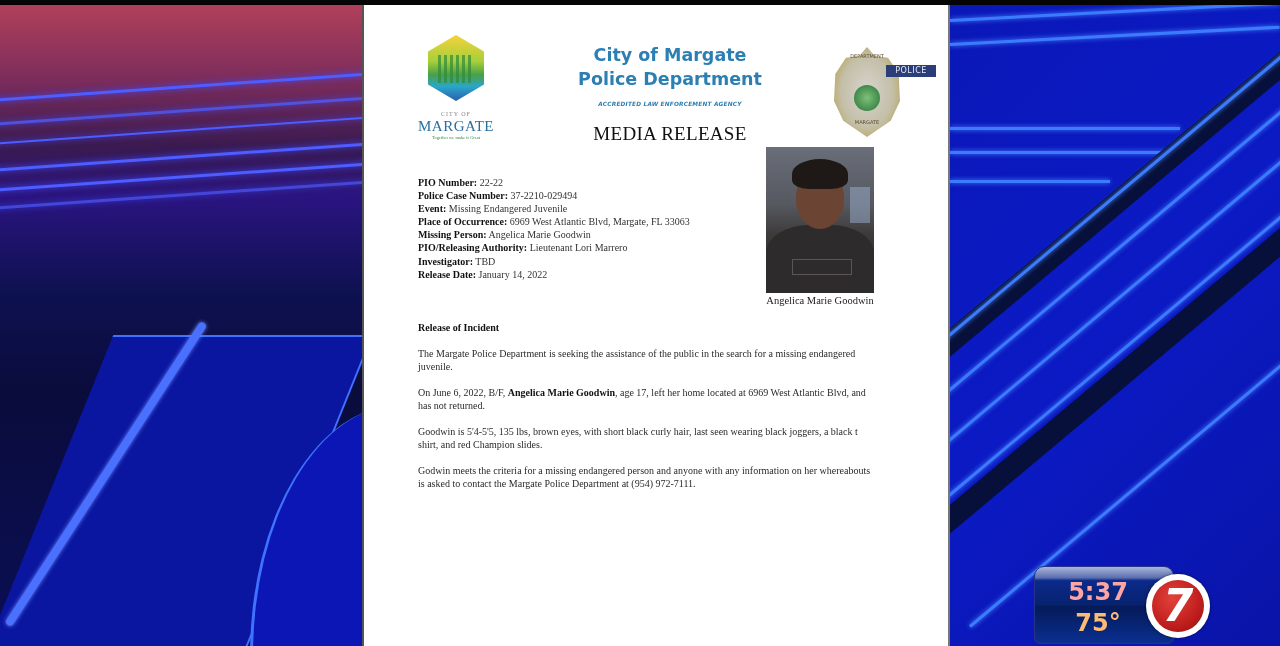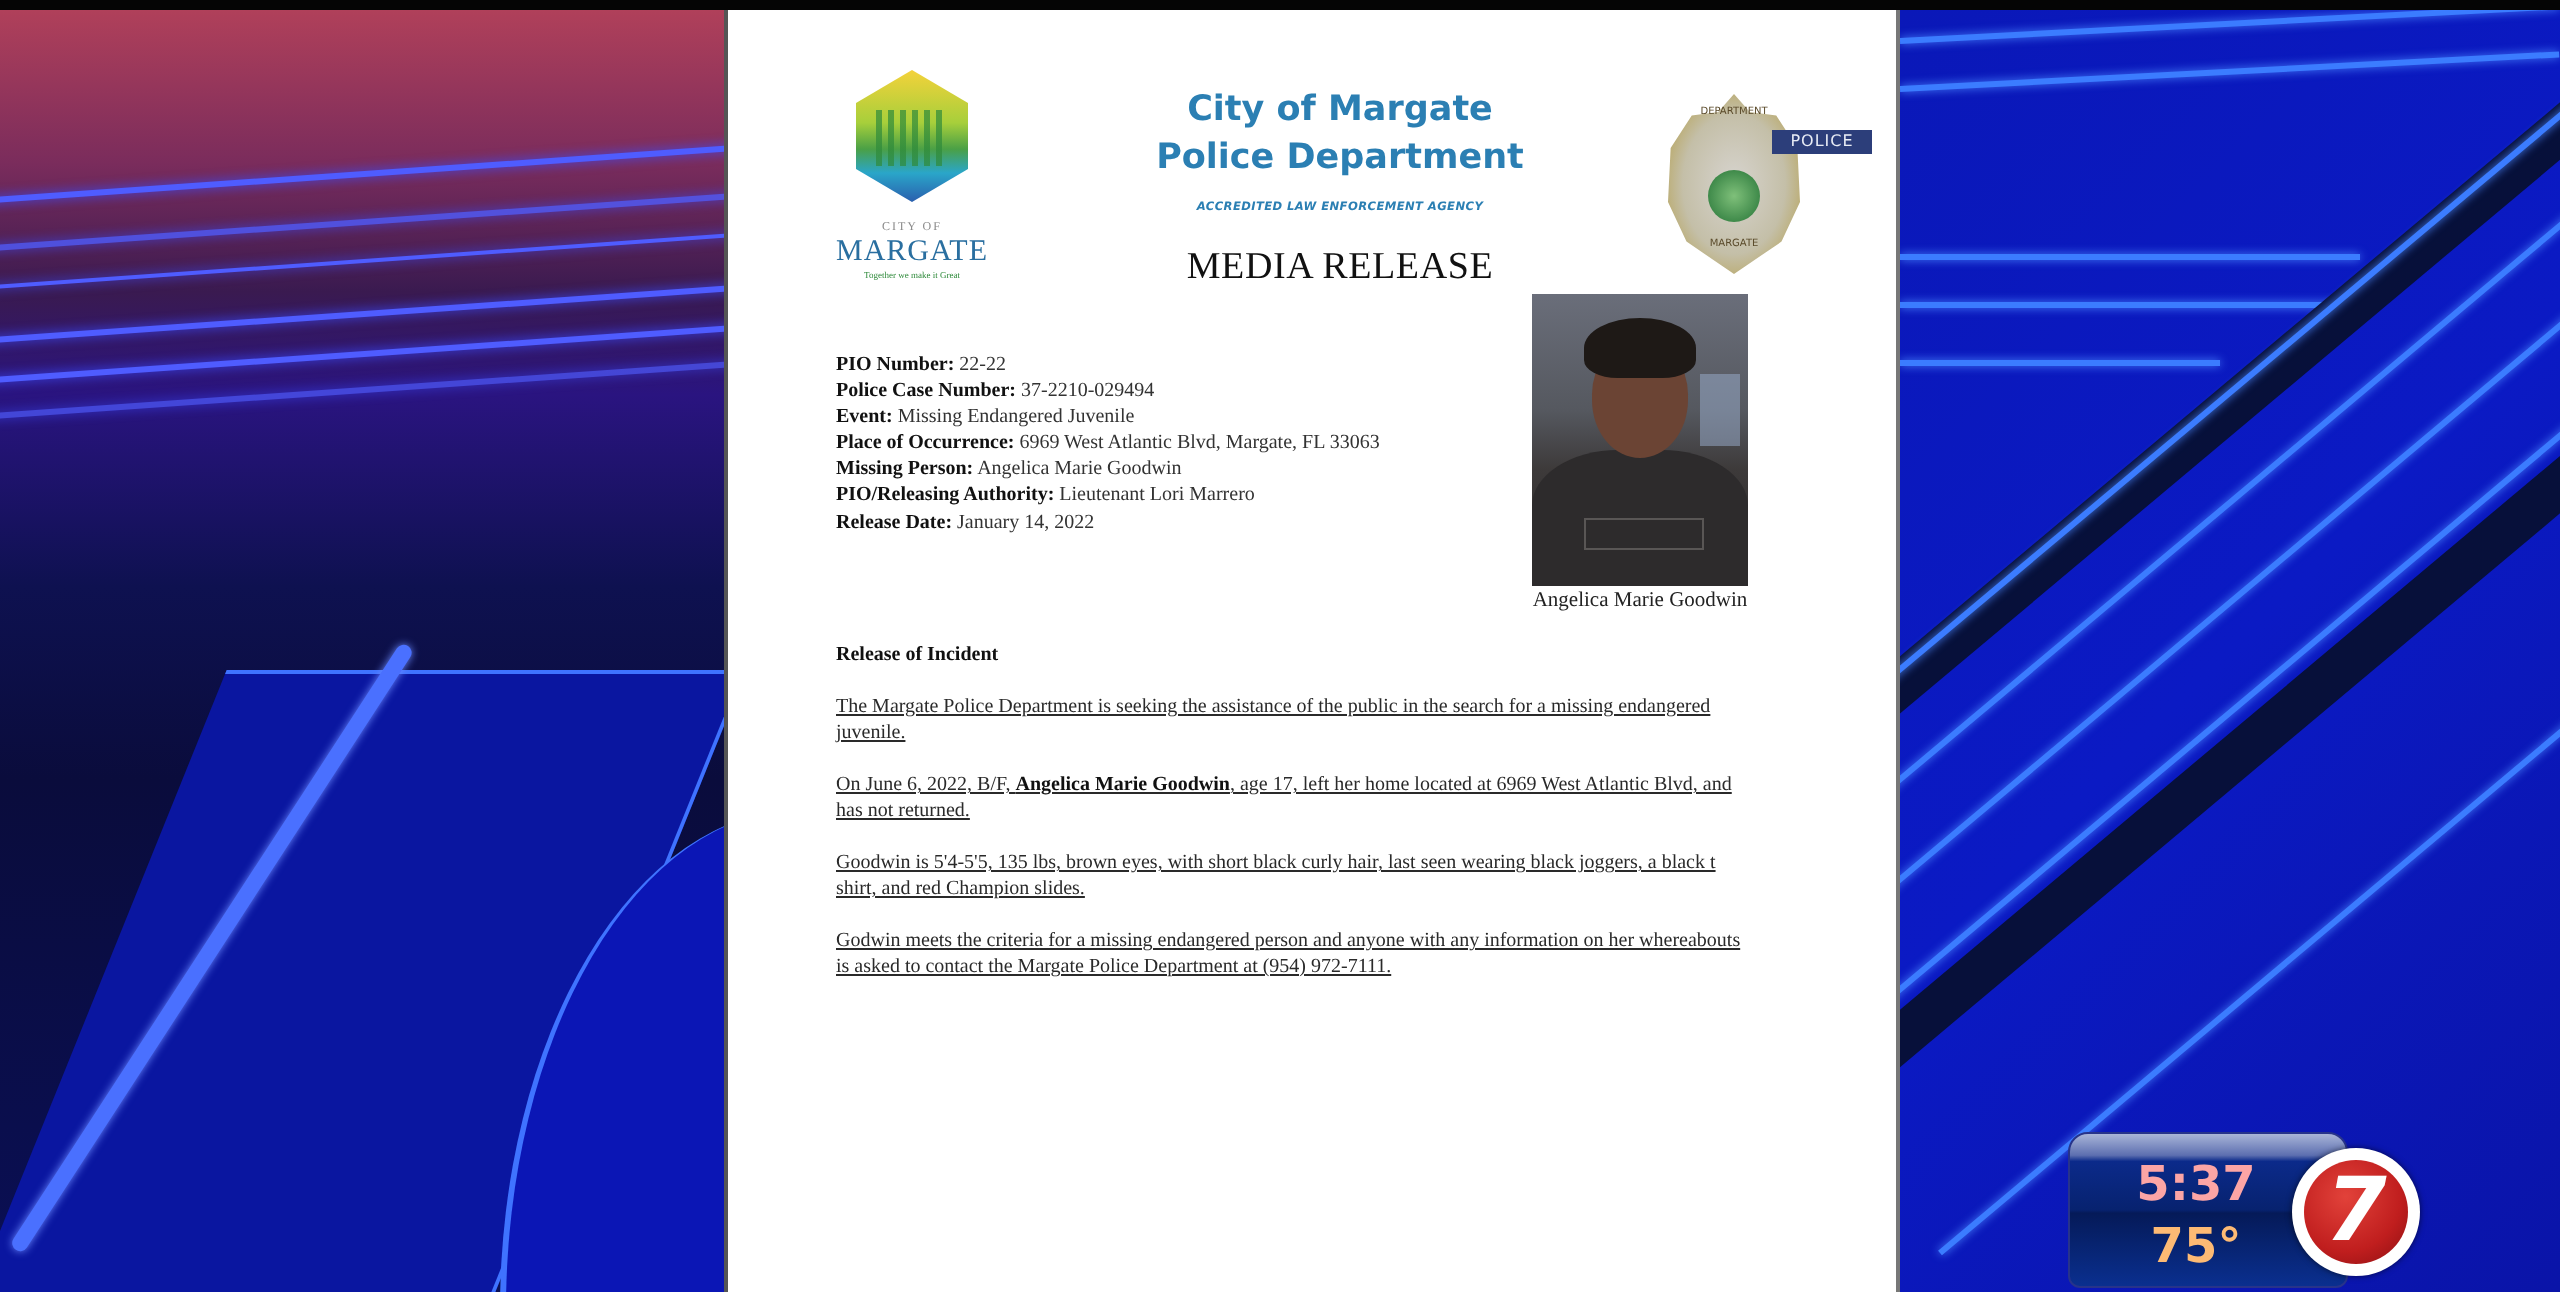--- a/index.html
+++ b/index.html
@@ -110,21 +110,21 @@
     .photo .window { position: absolute; left: 84px; top: 40px; width: 20px; height: 36px; background: #9cb0cf; opacity: .5; }
     .photo-caption { position: absolute; left: 392px; top: 290px; width: 128px; text-align: center; font-size: 10.5px; color: #222; }
 
     .fields { position: absolute; left: 54px; top: 171px; font-size: 10px; line-height: 13.1px; color: #222; }
     .fields .row { white-space: nowrap; }
     .fields .lbl { font-weight: bold; color: #111; }
     .fields .val { color: #333; }
 
     .summary { position: absolute; left: 54px; top: 316px; width: 460px; font-size: 10px; line-height: 13px; color: #2a2a2a; }
     .summary h3 { font-size: 10px; font-weight: bold; color: #111; margin-bottom: 13px; }
-    .summary p { margin-bottom: 13px; text-decoration: underline; }
+    .summary p { margin-bottom: 13px; }
     .summary b { color: #111; }
 
     
     .bug { position: absolute; left: 1034px; top: 566px; width: 176px; height: 78px; z-index: 10; }
     .bug .panel {
       position: absolute; left: 0; top: 0; width: 140px; height: 78px; border-radius: 10px 10px 6px 6px;
       background: linear-gradient(180deg, #a9b5d8 0%, #5d6fb0 14%, #0b2a8a 18%, #07226f 50%, #051a58 52%, #0a2f8f 100%);
       border: 1px solid #27338a;
     }
     .bug .time { position: absolute; left: 14px; top: 12px; width: 100px; text-align: center; color: #fca5a5; font-family: "DejaVu Sans", sans-serif; font-weight: bold; font-size: 24px; line-height: 28px; }
@@ -205,20 +205,21 @@
   </div>
   <div class="photo-caption">Angelica Marie Goodwin</div>
 
   <div class="fields">
     <div class="row"><span class="lbl">PIO Number:</span> <span class="val">22-22</span></div>
     <div class="row"><span class="lbl">Police Case Number:</span> <span class="val">37-2210-029494</span></div>
     <div class="row"><span class="lbl">Event:</span> <span class="val">Missing Endangered Juvenile</span></div>
     <div class="row"><span class="lbl">Place of Occurrence:</span> <span class="val">6969 West Atlantic Blvd, Margate, FL 33063</span></div>
     <div class="row"><span class="lbl">Missing Person:</span> <span class="val">Angelica Marie Goodwin</span></div>
     <div class="row"><span class="lbl">PIO/Releasing Authority:</span> <span class="val">Lieutenant Lori Marrero</span></div>
+    <div class="row"><span class="lbl">Investigator:</span> <span class="val">TBD</span></div>
     <div class="row"><span class="lbl">Release Date:</span> <span class="val">January 14, 2022</span></div>
   </div>
 
   <div class="summary">
     <h3>Release of Incident</h3>
     <p>The Margate Police Department is seeking the assistance of the public in the search for a missing endangered juvenile.</p>
     <p><span>On June 6, 2022, B/F, </span><b>Angelica Marie Goodwin</b><span>, age 17, left her home located at 6969 West Atlantic Blvd, and has not returned.</span></p>
     <p>Goodwin is 5'4-5'5, 135 lbs, brown eyes, with short black curly hair, last seen wearing black joggers, a black t shirt, and red Champion slides.</p>
     <p>Godwin meets the criteria for a missing endangered person and anyone with any information on her whereabouts is asked to contact the Margate Police Department at (954) 972-7111.</p>
   </div>

